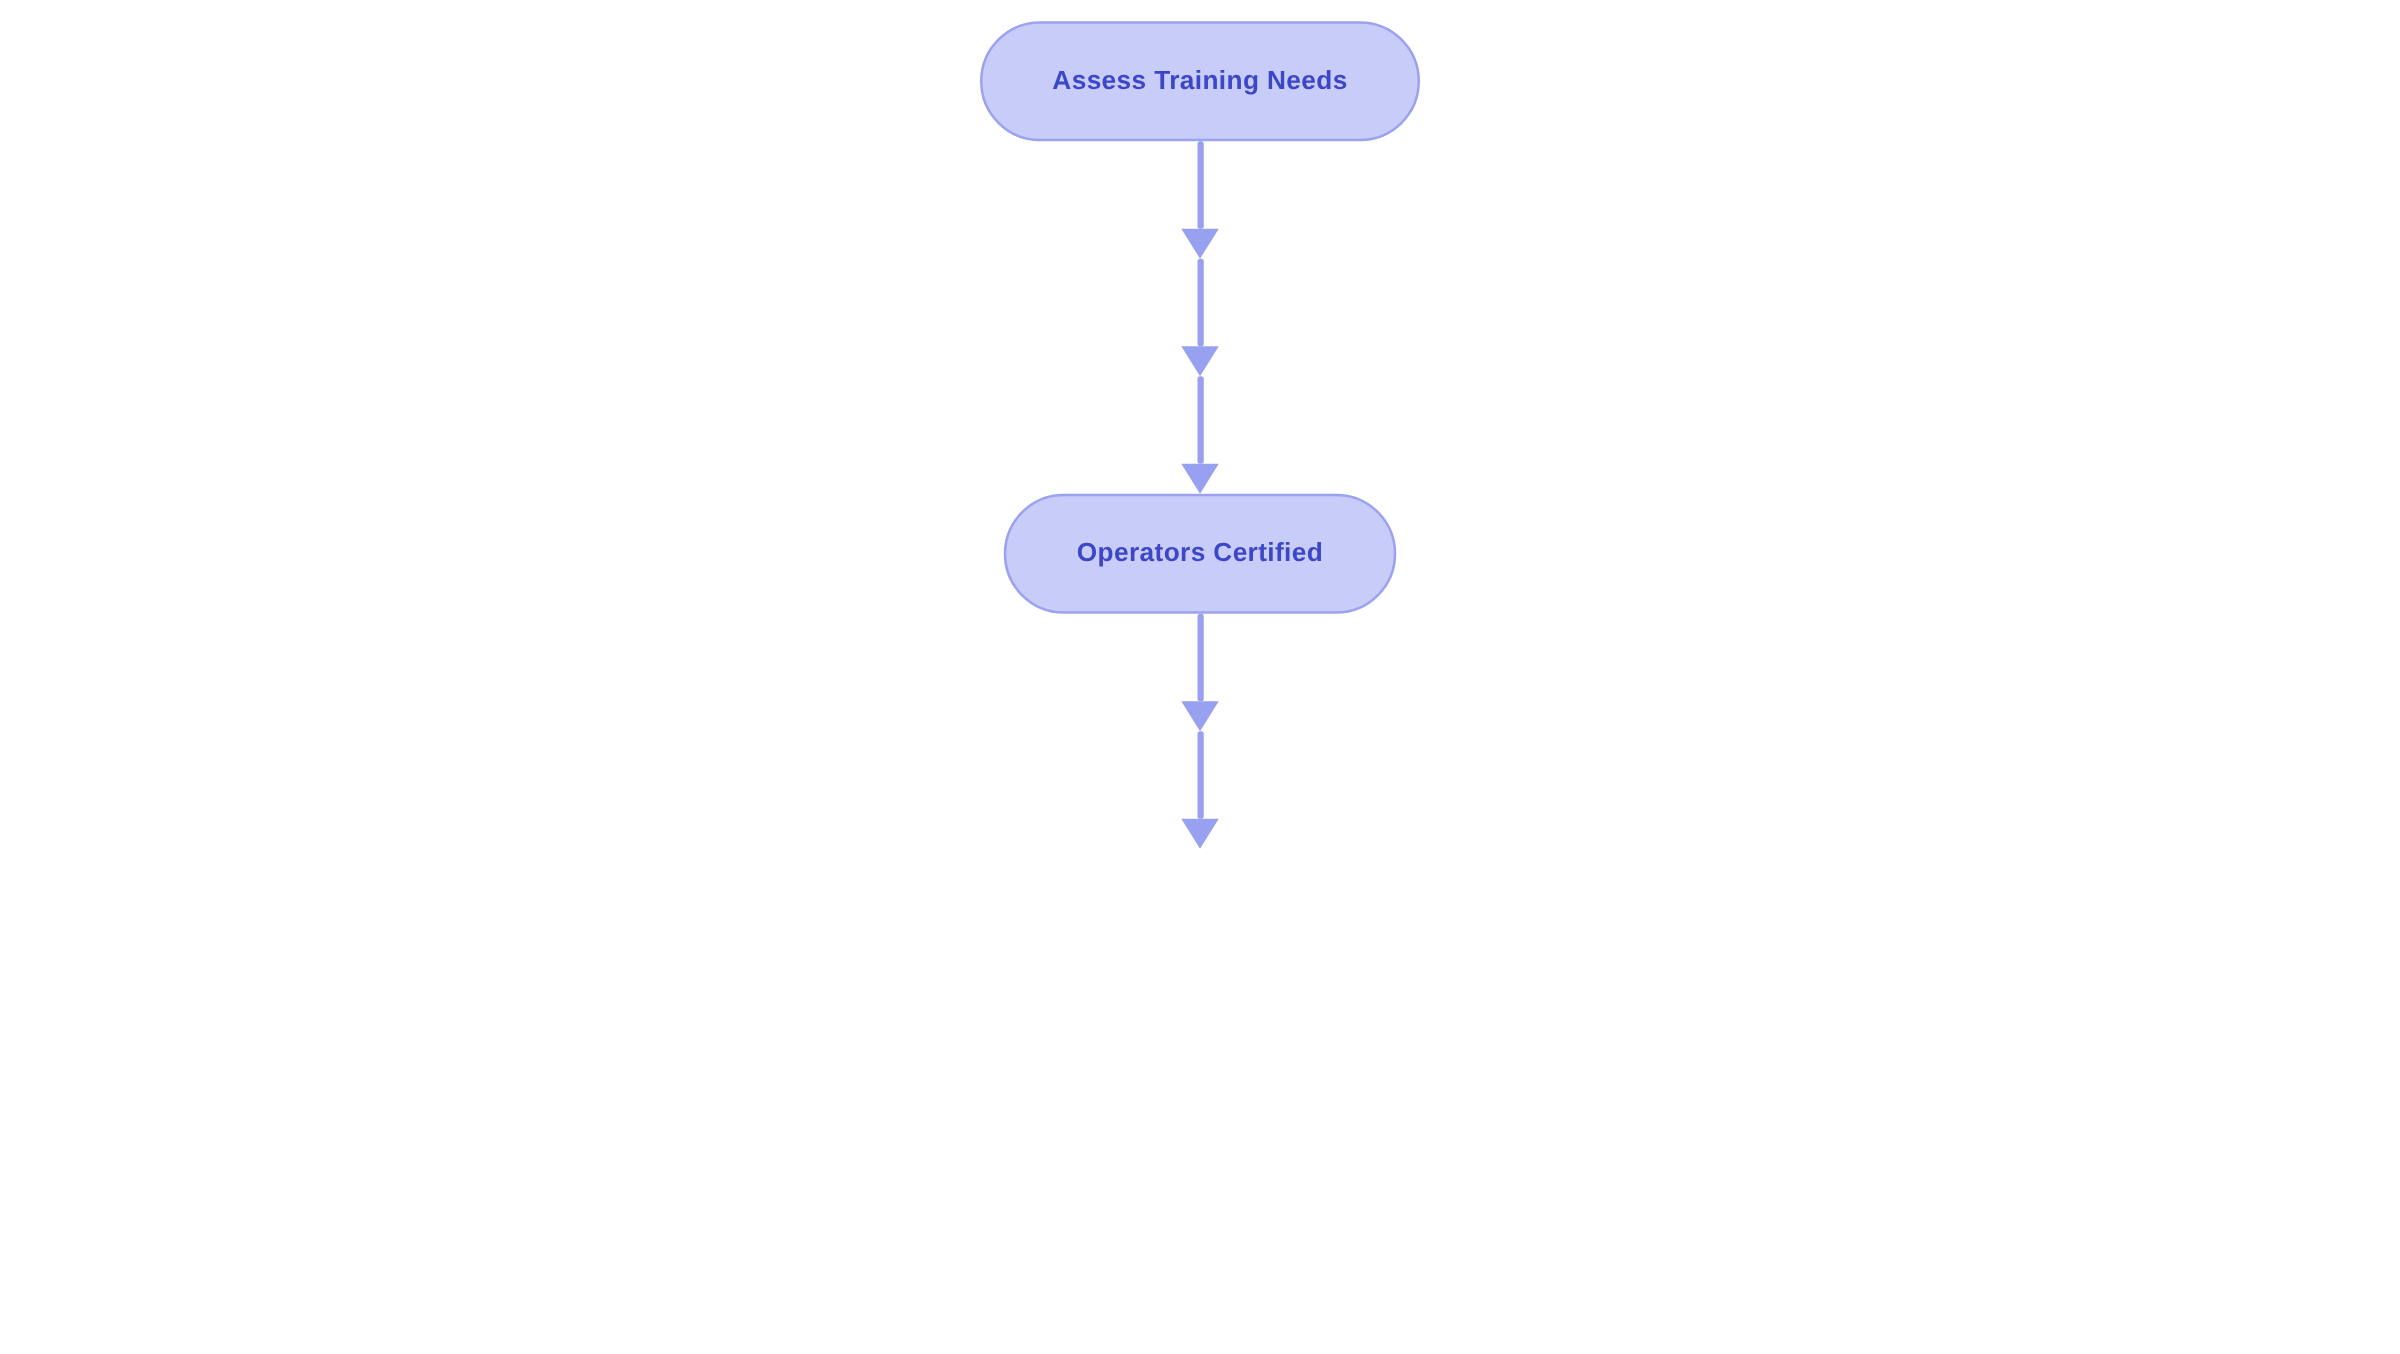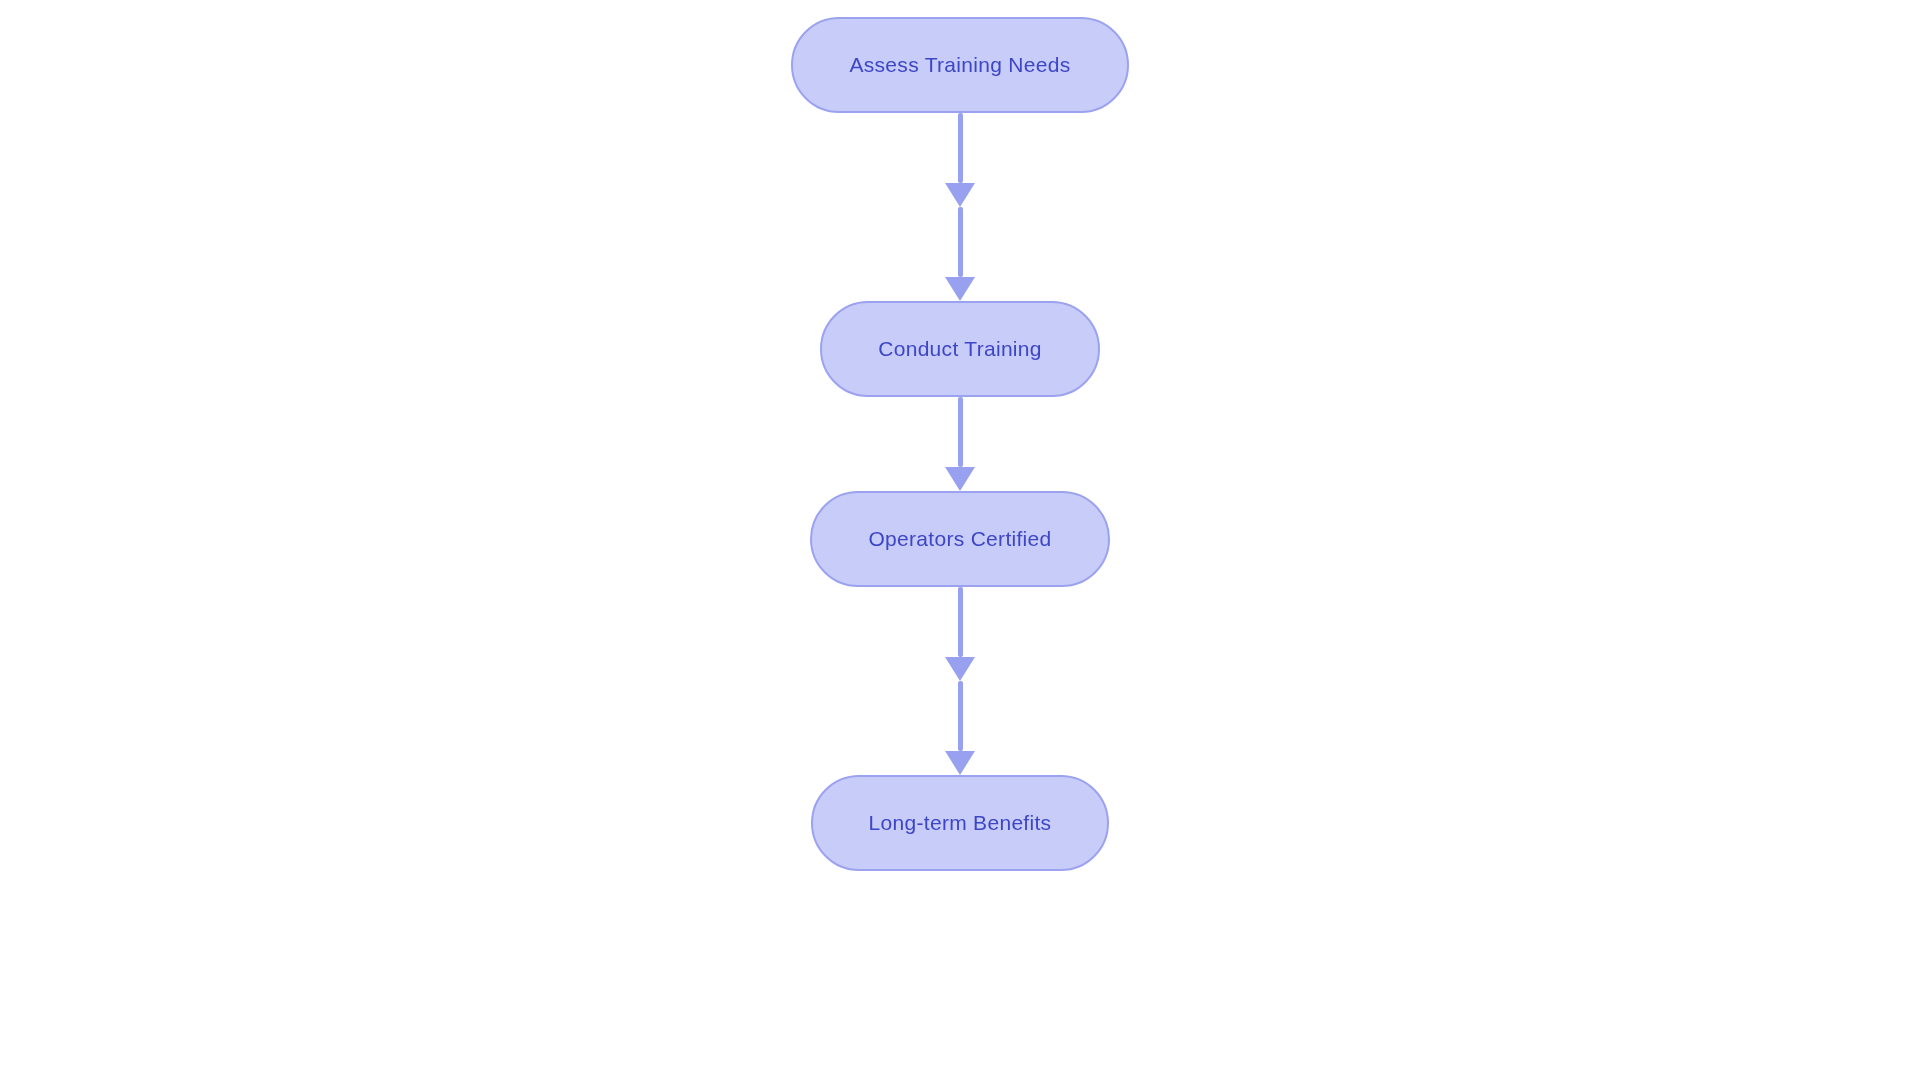--- a/index.html
+++ b/index.html
@@ -24,21 +24,21 @@
   }
   .node {
     height: 96px;
     box-sizing: border-box;
     padding: 0 56px;
     border-radius: 48px;
     background: var(--node-fill, #c8ccf8);
     border: 2px solid var(--node-border, #9ba2ef);
     color: var(--text-color, #3d46c6);
     font-size: 21px;
-    font-weight: 400;
+    font-weight: 700;
     letter-spacing: 0.3px;
     display: flex;
     align-items: center;
     justify-content: center;
     white-space: nowrap;
     flex: 0 0 auto;
   }
   .arrow {
     flex: 0 0 auto;
     height: 94px;
@@ -69,34 +69,28 @@
       <span>Assess Training Needs</span>
     </div>
     <div class="arrow">
       <div class="stem"></div>
       <div class="head"></div>
     </div>
     <div class="arrow">
       <div class="stem"></div>
       <div class="head"></div>
     </div>
-    <div class="node">
-      <span>Conduct Training</span>
-    </div>
     <div class="arrow">
       <div class="stem"></div>
       <div class="head"></div>
     </div>
     <div class="node">
       <span>Operators Certified</span>
     </div>
     <div class="arrow">
       <div class="stem"></div>
       <div class="head"></div>
     </div>
     <div class="arrow">
       <div class="stem"></div>
       <div class="head"></div>
     </div>
-    <div class="node">
-      <span>Long-term Benefits</span>
-    </div>
   </div>
 
 </body></html>

